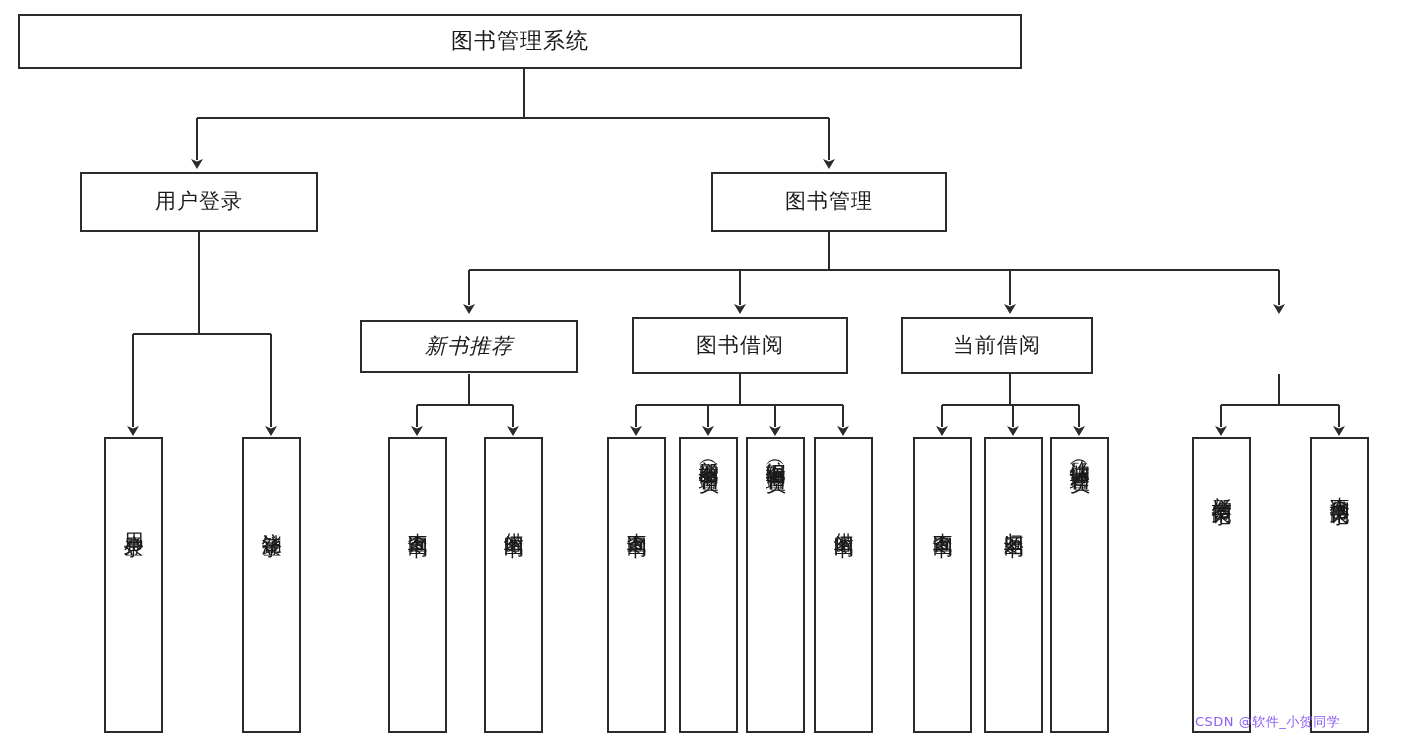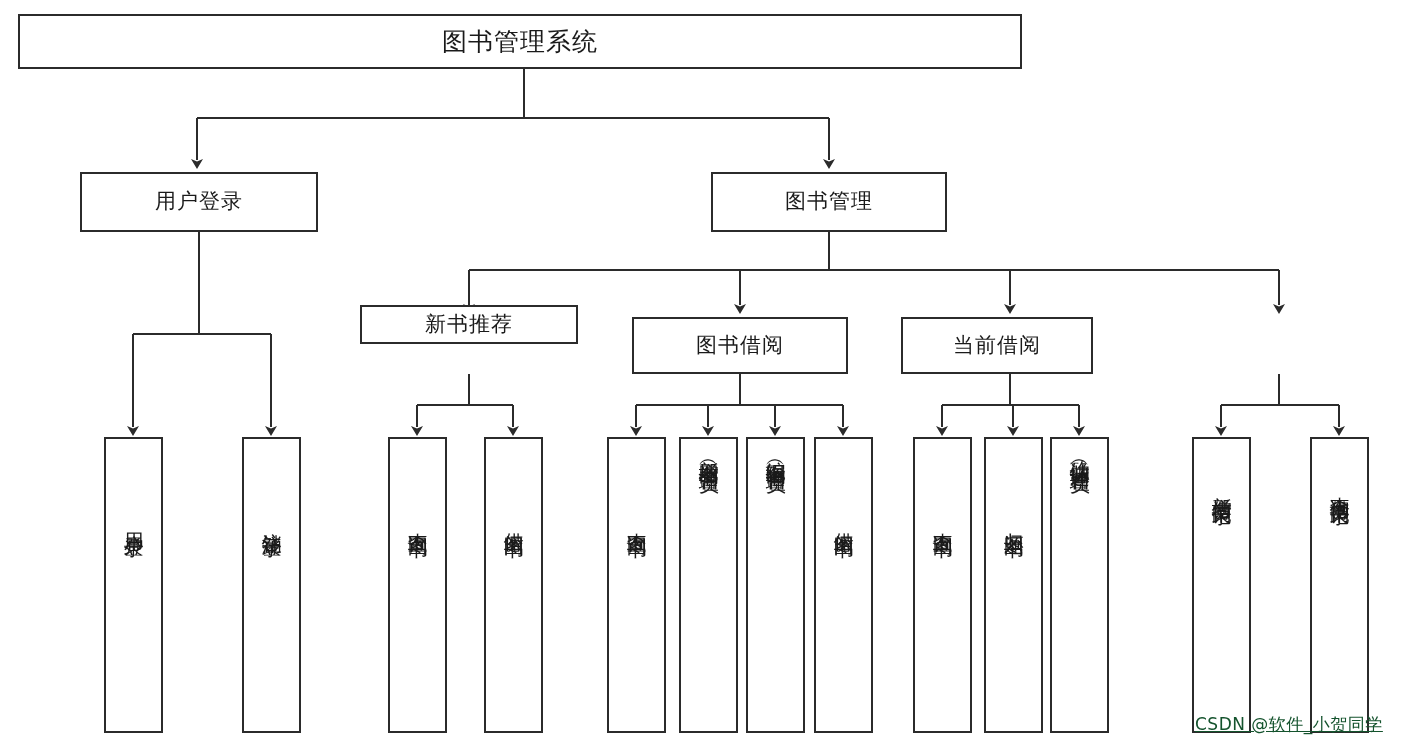--- a/index.html
+++ b/index.html
@@ -50,32 +50,31 @@
     padding-top: 6px;
   }
   .node.v .vtxt {
     writing-mode: vertical-rl;
     text-orientation: upright;
     display: block;
     text-align: left;
     white-space: nowrap;
   }
   .node.root {
-    font-size: 25px;
+    font-size: 22px;
   }
   #watermark {
     position: absolute;
     left: 1195px;
     top: 713px;
-    font-size: 17px;
-    color: #14532d;
+    font-size: 13px;
+    color: #8b5cf6;
     white-space: nowrap;
     letter-spacing: 0.5px;
     font-family: "DejaVu Sans", "Liberation Sans", sans-serif;
-    text-decoration: underline;
   }
 </style>
 </head>
 <body>
 
 <div id="canvas">
 
   <svg id="wires" viewBox="0 0 1405 747" xmlns="http://www.w3.org/2000/svg">
     <defs>
       <marker id="arrow" markerWidth="10" markerHeight="12" refX="1" refY="6" orient="auto" markerUnits="userSpaceOnUse">
@@ -131,21 +130,21 @@
     <span>图书管理系统</span>
   </div>
 
   <div class="node h" style="left:80px; top:172px; width:238px; height:60px;">
     <span>用户登录</span>
   </div>
   <div class="node h" style="left:711px; top:172px; width:236px; height:60px;">
     <span>图书管理</span>
   </div>
 
-  <div class="node h" style="left:360px; top:305px; width:218px; height:39px;">
+  <div class="node h" style="left:360px; top:320px; width:218px; height:53px;font-style:italic;">
     <span>新书推荐</span>
   </div>
   <div class="node h" style="left:632px; top:317px; width:216px; height:57px;">
     <span>图书借阅</span>
   </div>
   <div class="node h" style="left:901px; top:317px; width:192px; height:57px;">
     <span>当前借阅</span>
   </div>
 
   <div class="node v" style="left:104px; top:437px; width:59px; height:296px; padding-top:78px;">

